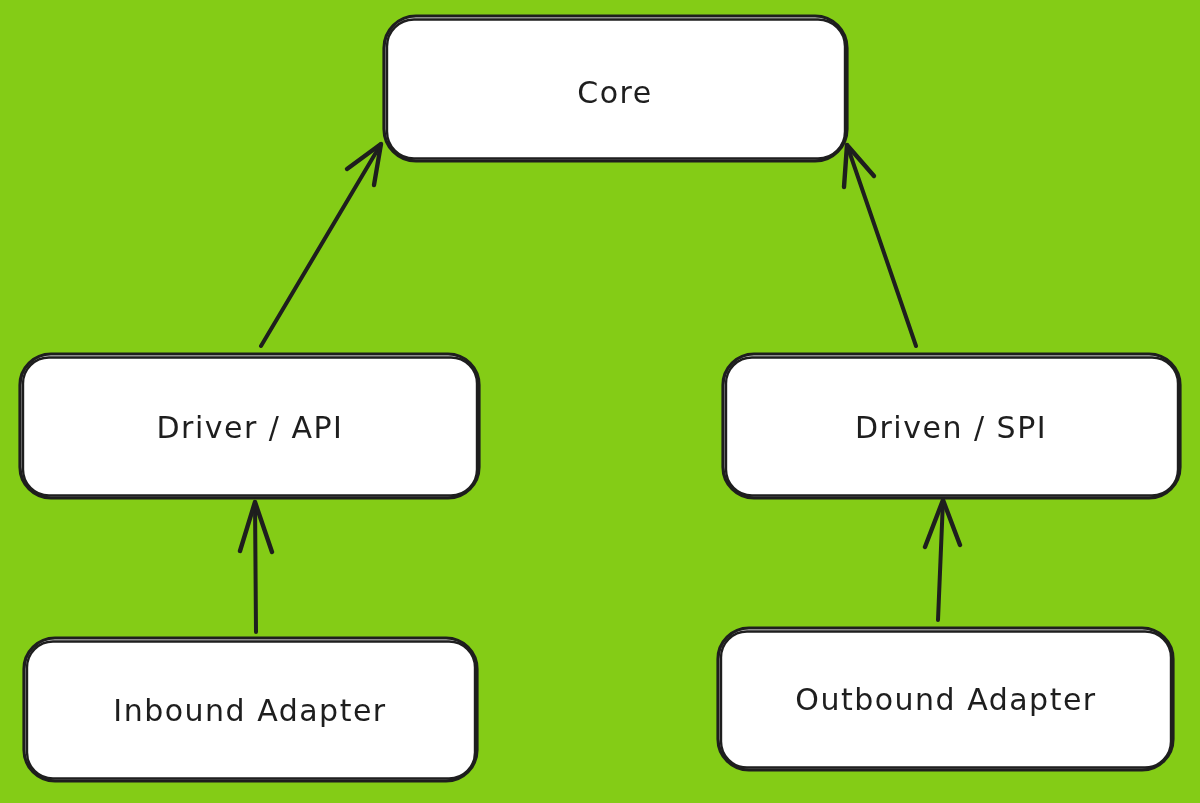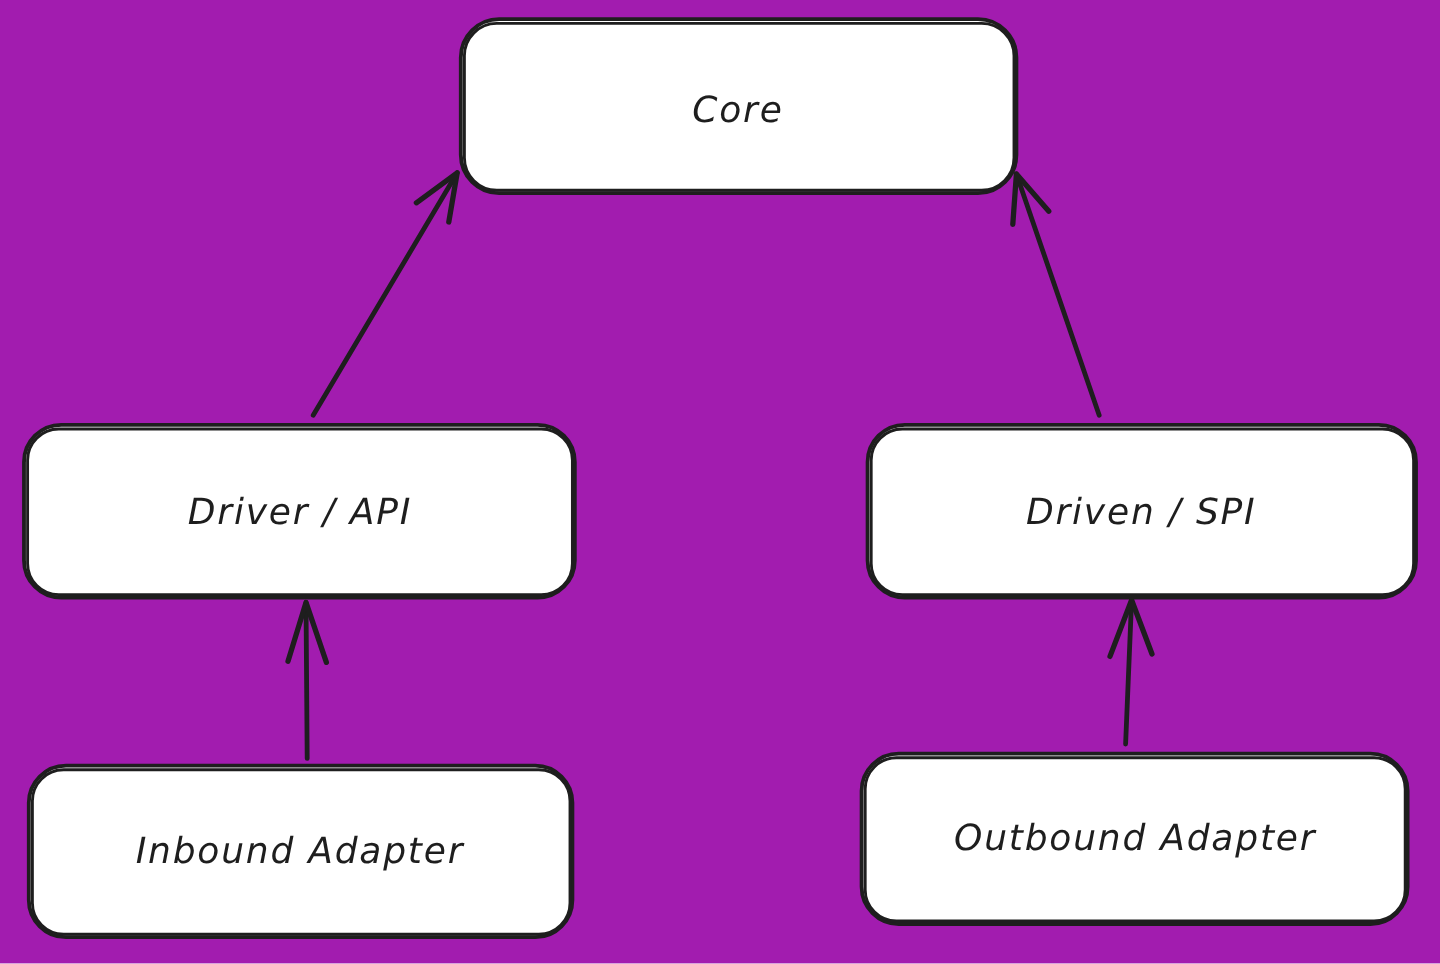--- a/index.html
+++ b/index.html
@@ -4,23 +4,22 @@
 <style>
   html, body {
     margin: 0;
     padding: 0;
     background: #ffffff;
   }
   .canvas {
     position: relative;
     width: 1200px;
     height: 803px;
-    background: #a21caf;
+    background: #84cc16;
     overflow: hidden;
-    font-style: italic;
   }
   svg { display: block; }
   .box {
     fill: #ffffff;
     stroke: var(--stroke, #1e1e1e);
     stroke-linejoin: round;
   }
   .box-outer { stroke-width: 3.2px; }
   .box-inner { fill: none; stroke-width: 2.4px; }
   .edge {

